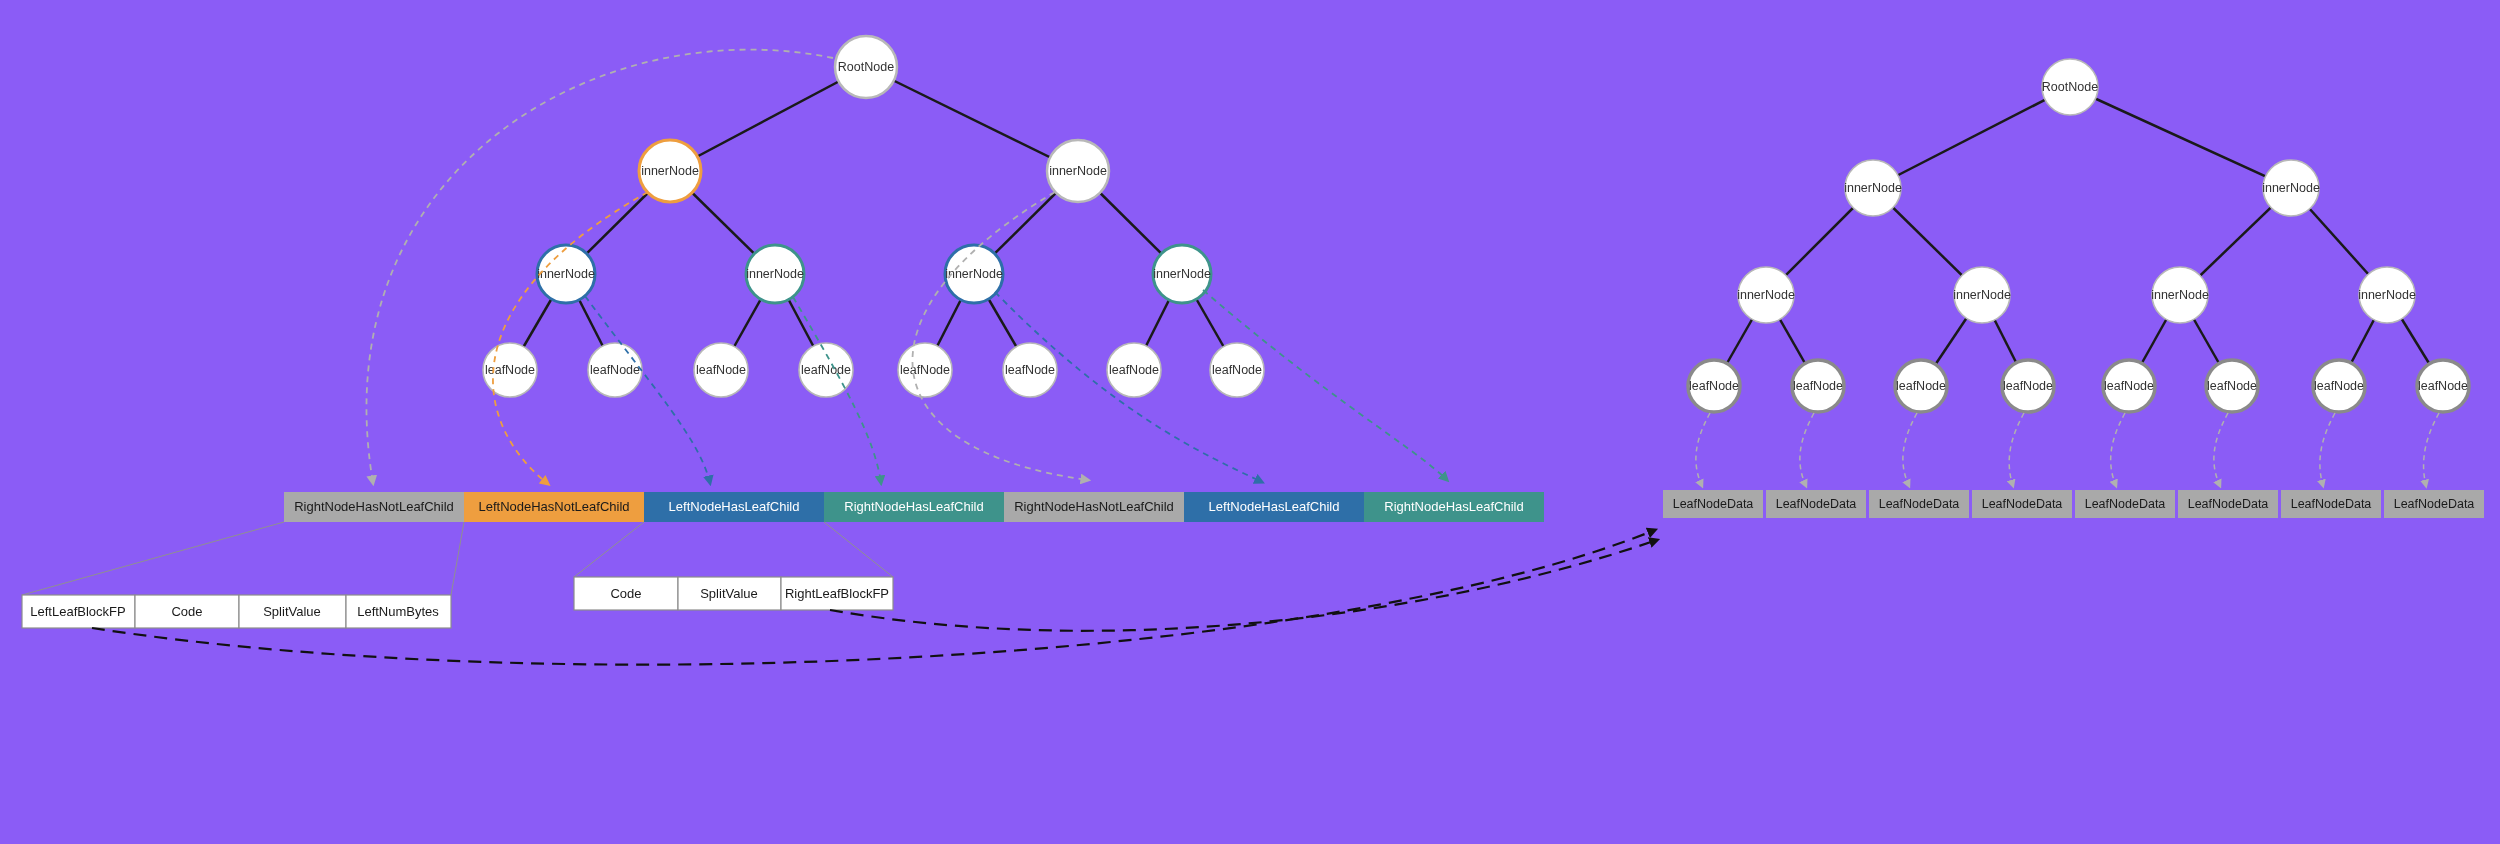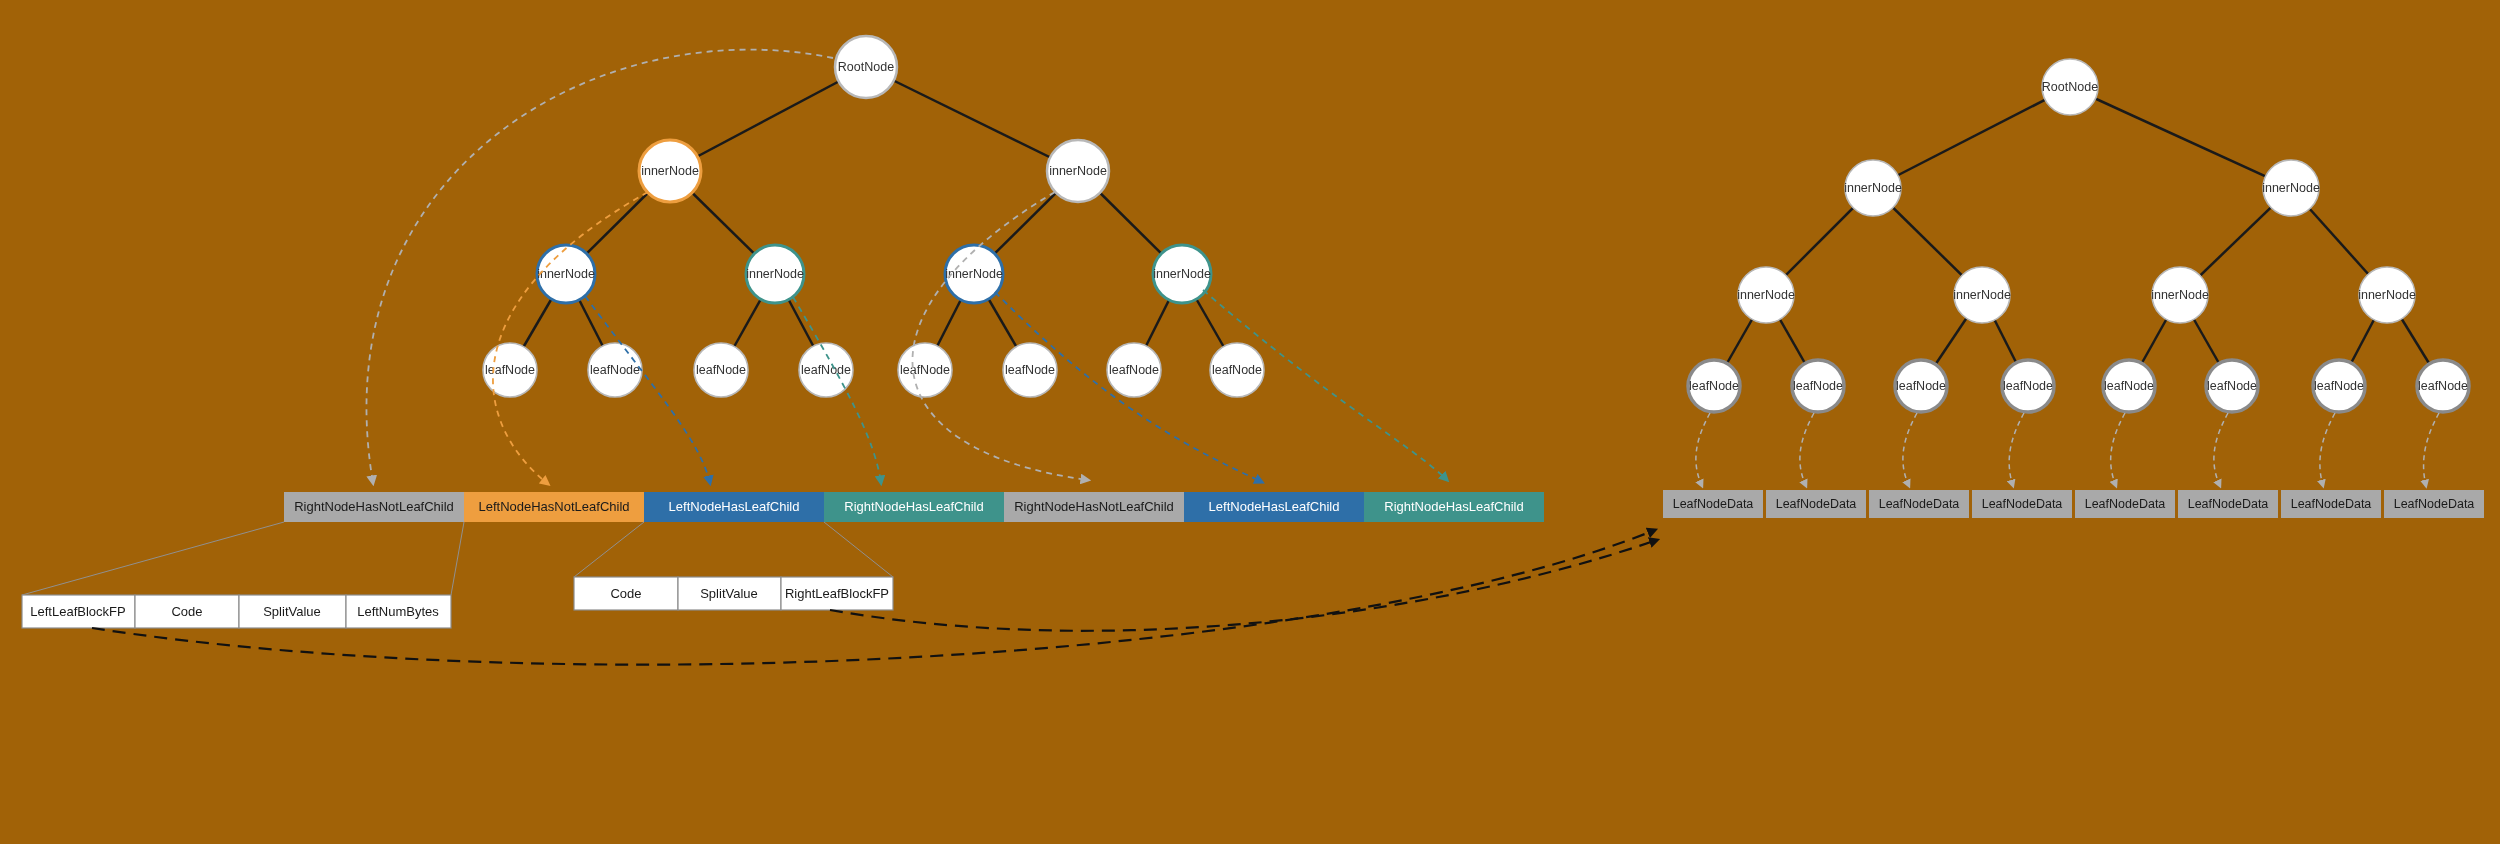--- a/index.html
+++ b/index.html
@@ -1,16 +1,16 @@
 <!DOCTYPE html>
 <html><head>
 <meta charset="utf-8">
 <style>
   html,body{margin:0;padding:0;background:#ffffff;}
-  .canvas-wrap{width:2500px;height:844px;background:#a16207;overflow:hidden;}
+  .canvas-wrap{width:2500px;height:844px;background:#8b5cf6;overflow:hidden;}
   svg{display:block;}
   text{font-family:"Liberation Sans","DejaVu Sans",sans-serif;}
   .node-label{font-size:12.5px;fill:#333333;}
   .seg-label{font-size:13px;}
   .bar-label{font-size:12.5px;fill:#1a1a1a;}
   .table-label{font-size:13px;fill:#1a1a1a;}
 </style>
 </head>
 <body>
 

